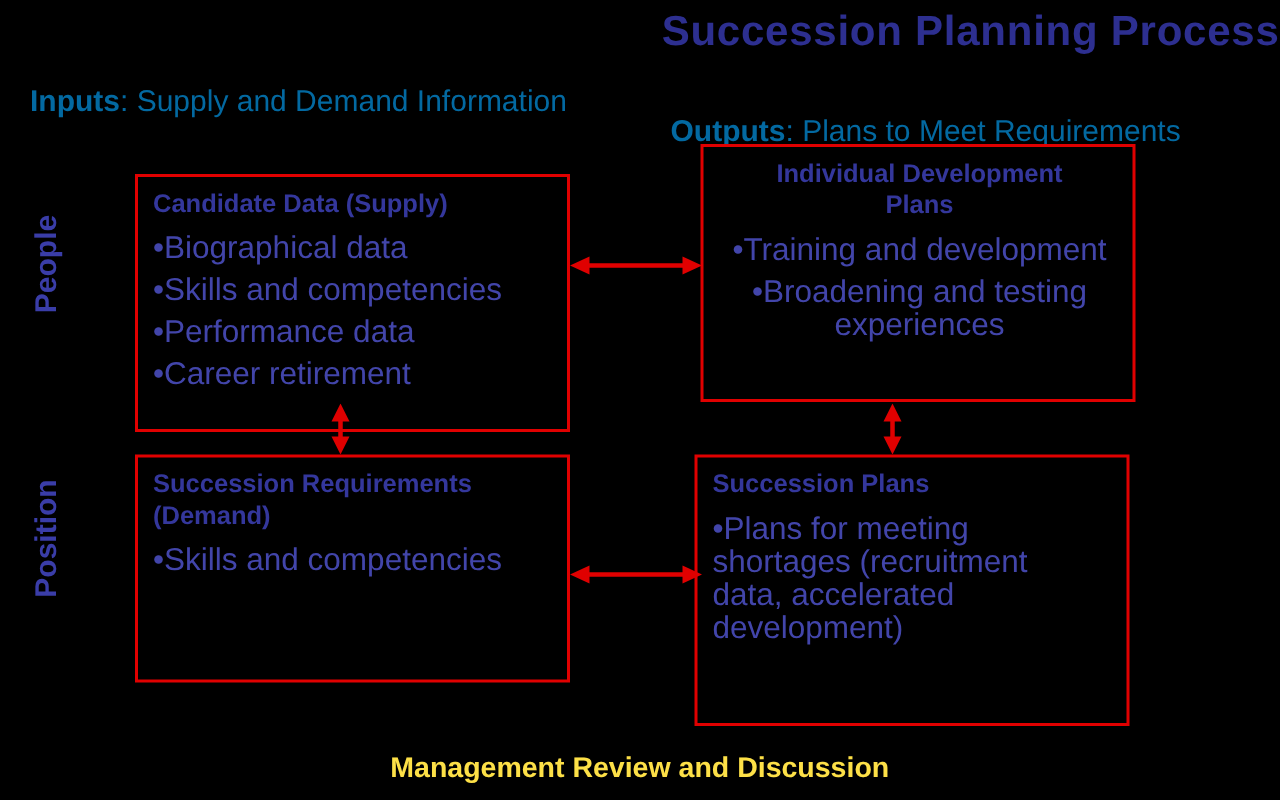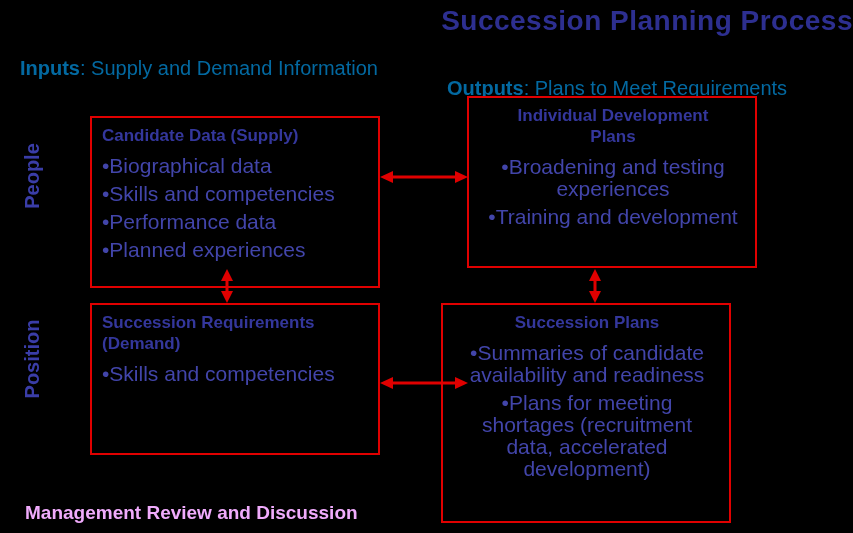--- a/index.html
+++ b/index.html
@@ -50,21 +50,21 @@
     position: absolute;
     width: 290px;
     border: 2px solid #e00000;
     box-sizing: border-box;
     padding: 7px 8px 4px 10px;
     background: #000000;
   }
   #box-candidate-data        { left: 90px;  top: 96px;  height: 172px; margin-top: 20px; }
   #box-individual-dev-plans  { left: 467px; top: 96px;  height: 172px; text-align: center; }
   #box-succession-reqs       { left: 90px;  top: 303px; height: 152px; }
-  #box-succession-plans      { left: 441px; top: 303px; height: 220px; text-align: center; }
+  #box-succession-plans      { left: 463px; top: 303px; height: 181px; }
 
   .box-title {
     font-size: 17px;
     font-weight: bold;
     line-height: 21px;
     color: #34379c;
     white-space: pre-line;
     margin: 0 0 9px 0;
   }
   .bullet {
@@ -78,24 +78,24 @@
 
   .arrow { position: absolute; }
   #arrow-top-horizontal    { left: 380px; top: 169px; }
   #arrow-bottom-horizontal { left: 380px; top: 375px; }
   #arrow-left-vertical     { left: 219px; top: 269px; }
   #arrow-right-vertical    { left: 587px; top: 269px; }
 
   .footer {
     position: absolute;
     left: 0; right: 0; top: 502px;
+    text-align: center;
     font-size: 19px;
     font-weight: bold;
-    color: #f0abfc;
-    padding-left: 25px;
+    color: #fde047;
   }
 </style>
 </head>
 <body>
 
 <div id="stage">
 
   <div class="title">Succession Planning Process</div>
 
   <div class="col-header" id="header-inputs">
@@ -107,41 +107,39 @@
   </div>
 
   <div class="side-label" id="side-label-people">People</div>
   <div class="side-label" id="side-label-position">Position</div>
 
   <div class="process-box" id="box-candidate-data">
     <div class="box-title">Candidate Data (Supply)</div>
     <div class="bullet">Biographical data</div>
     <div class="bullet">Skills and competencies</div>
     <div class="bullet">Performance data</div>
-    <div class="bullet">Planned experiences</div>
+    <div class="bullet">Career retirement</div>
   </div>
 
   <div class="process-box" id="box-individual-dev-plans">
     <div class="box-title">Individual Development
 Plans</div>
+    <div class="bullet">Training and development</div>
     <div class="bullet">Broadening and testing
 experiences</div>
-    <div class="bullet">Training and development</div>
   </div>
 
   <div class="process-box" id="box-succession-reqs">
     <div class="box-title">Succession Requirements
 (Demand)</div>
     <div class="bullet">Skills and competencies</div>
   </div>
 
   <div class="process-box" id="box-succession-plans">
     <div class="box-title">Succession Plans</div>
-    <div class="bullet">Summaries of candidate
-availability and readiness</div>
     <div class="bullet">Plans for meeting
 shortages (recruitment
 data, accelerated
 development)</div>
   </div>
 
   <svg class="arrow" id="arrow-top-horizontal" width="88" height="16" viewBox="0 0 88 16">
     <polygon points="0,8 13,2 13,14" fill="#e00000"></polygon>
     <line x1="10" y1="8" x2="78" y2="8" stroke="#e00000" stroke-width="3"></line>
     <polygon points="88,8 75,2 75,14" fill="#e00000"></polygon>

